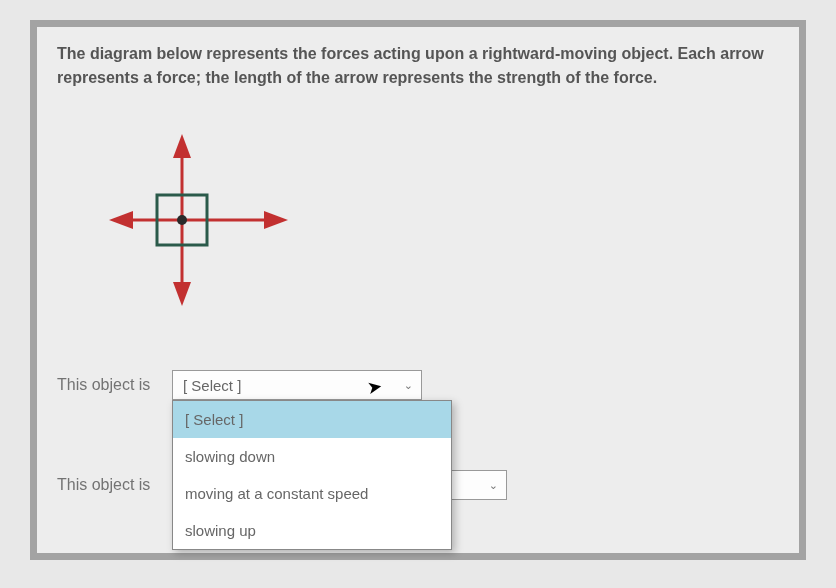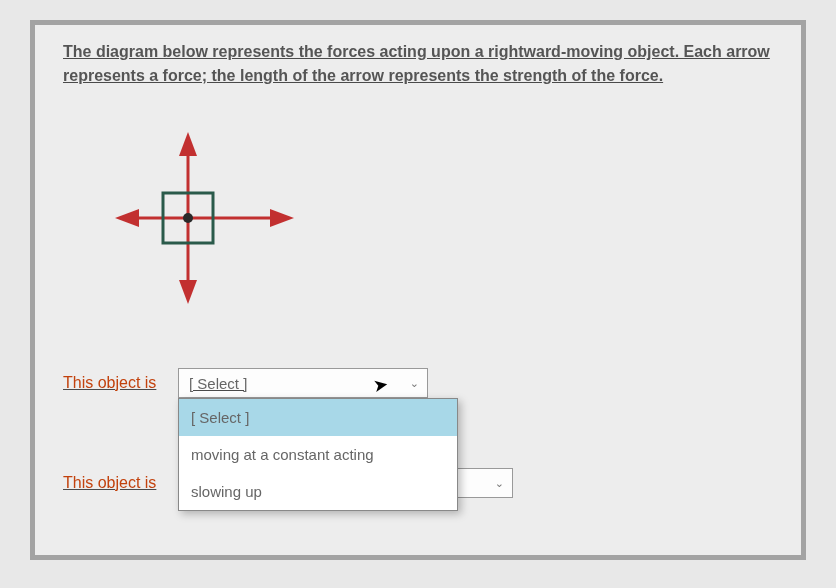--- a/index.html
+++ b/index.html
@@ -6,26 +6,25 @@
   body {
     width: 836px;
     height: 588px;
     font-family: Arial, sans-serif;
     background: #e8e8e8;
     padding: 20px 30px;
     color: #4a4a4a;
     position: relative;
   }
   .container {
-    border: 5px solid #a3a3a3;
-    padding: 15px 20px 0 28px;
+    border: 7px solid #a3a3a3;
+    padding: 15px 20px 0 20px;
     background: #ededed;
     min-height: 540px;
     position: relative;
-    text-decoration: underline;
   }
   .question-text {
     font-size: 16px;
     line-height: 1.5;
     color: #555;
     font-weight: 600;
     margin-bottom: 30px;
     filter: blur(0.3px);
   }
   .diagram-area {
@@ -34,21 +33,21 @@
     height: 200px;
   }
   .row {
     display: flex;
     align-items: center;
     margin-bottom: 18px;
     position: relative;
   }
   .row-label {
     font-size: 16px;
-    color: #c2410c;
+    color: #737373;
     font-weight: 500;
     width: 115px;
     filter: blur(0.3px);
   }
   .select-box {
     border: 1px solid #999;
     background: #fdfdfd;
     height: 30px;
     display: flex;
     align-items: center;
@@ -130,21 +129,22 @@
   <div class="row">
     <div class="row-label">This object is</div>
     <div class="select-box main">
       <span>[ Select ]</span>
       <span class="chev">⌄</span>
     </div>
     <div class="cursor">➤</div>
 
     <div class="dropdown">
       <div class="opt hl">[ Select ]</div>
-      <div class="opt">moving at a constant acting</div>
+      <div class="opt">slowing down</div>
+      <div class="opt">moving at a constant speed</div>
       <div class="opt">slowing up</div>
     </div>
   </div>
 
   <div class="row" style="margin-top:70px;">
     <div class="row-label">This object is</div>
     <div class="select-box small">
       <span class="chev">⌄</span>
     </div>
   </div>

